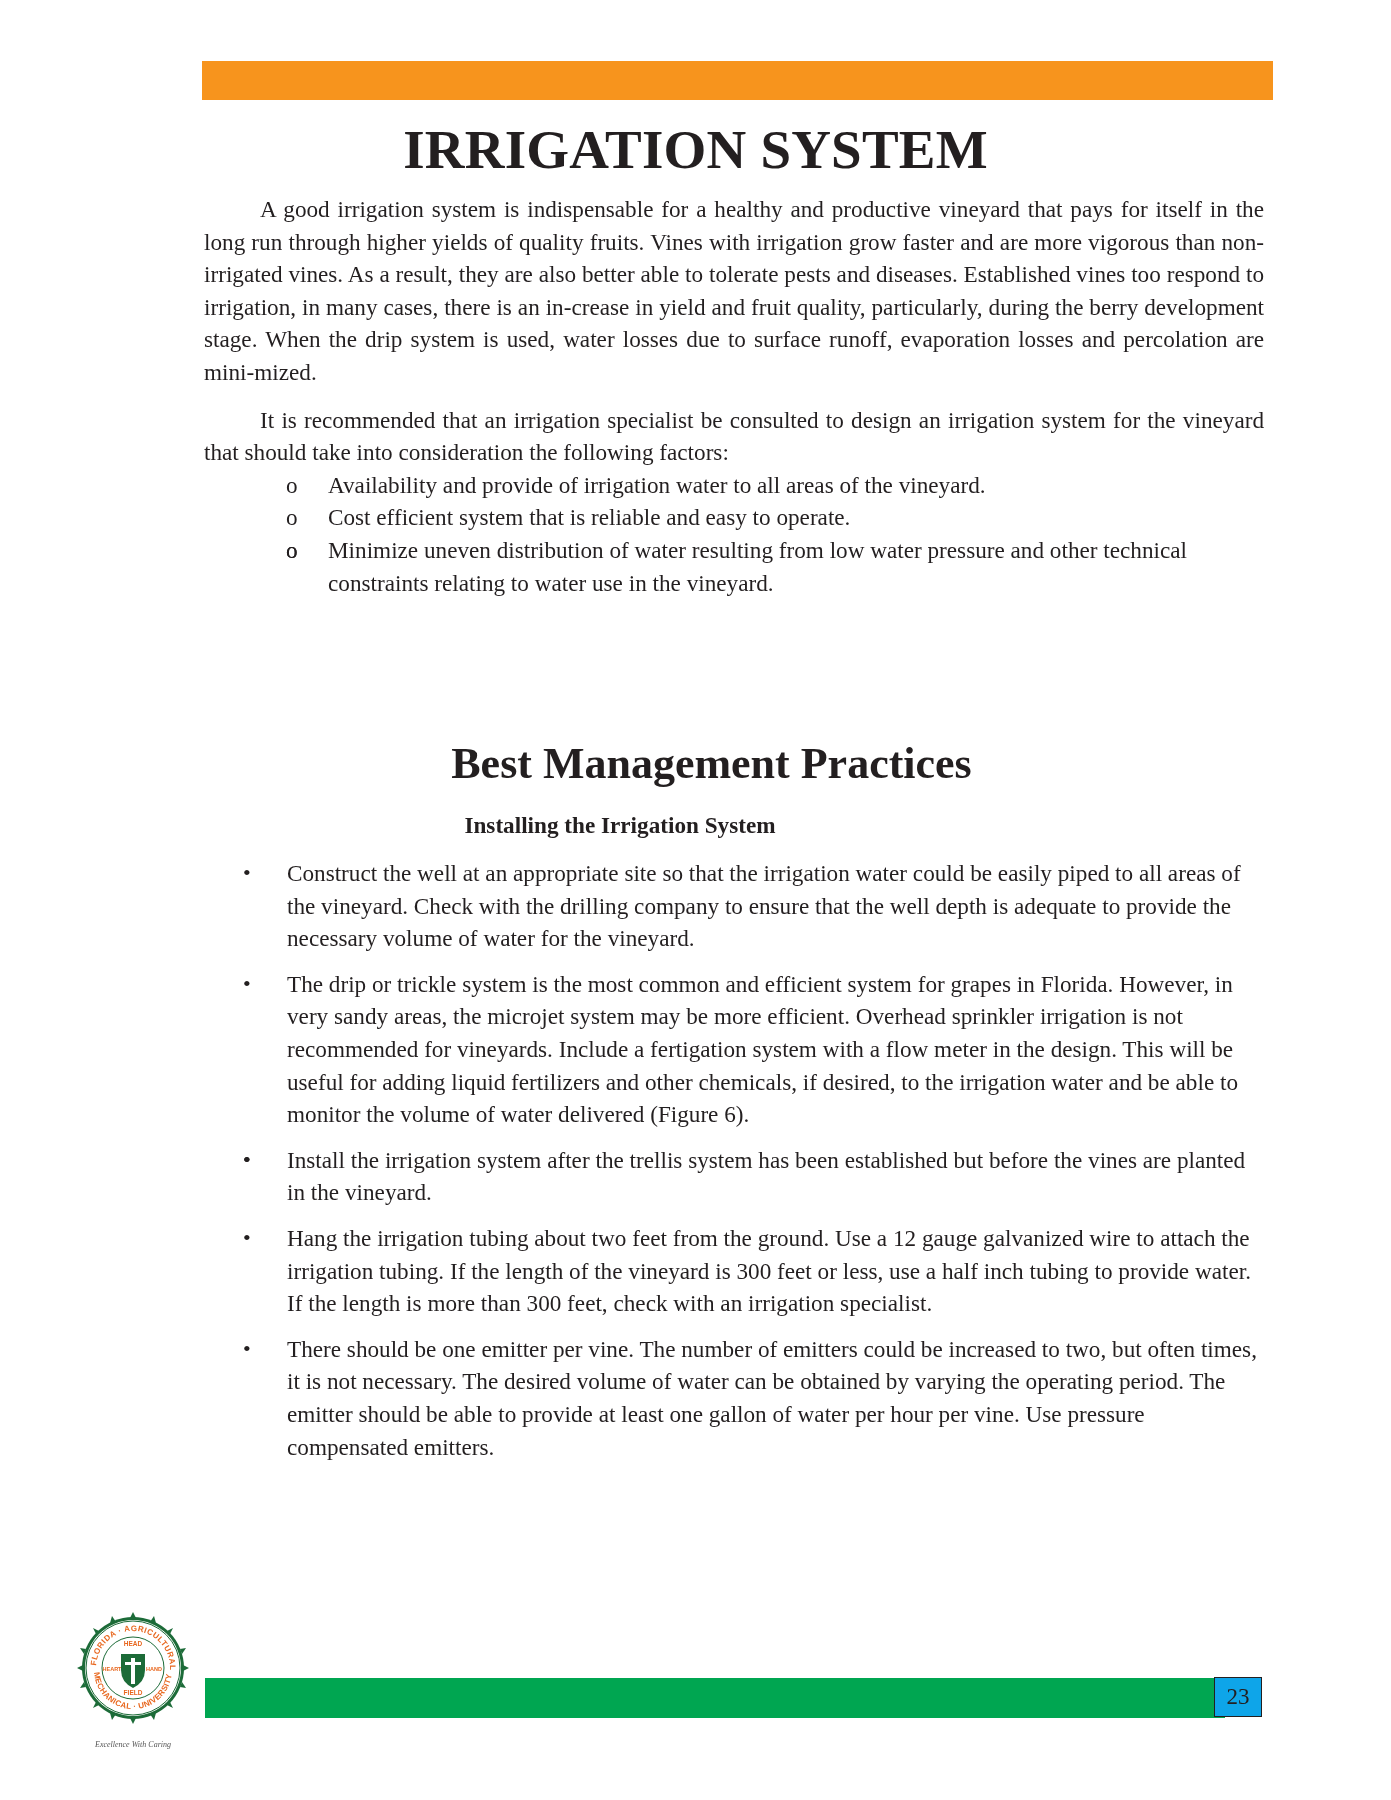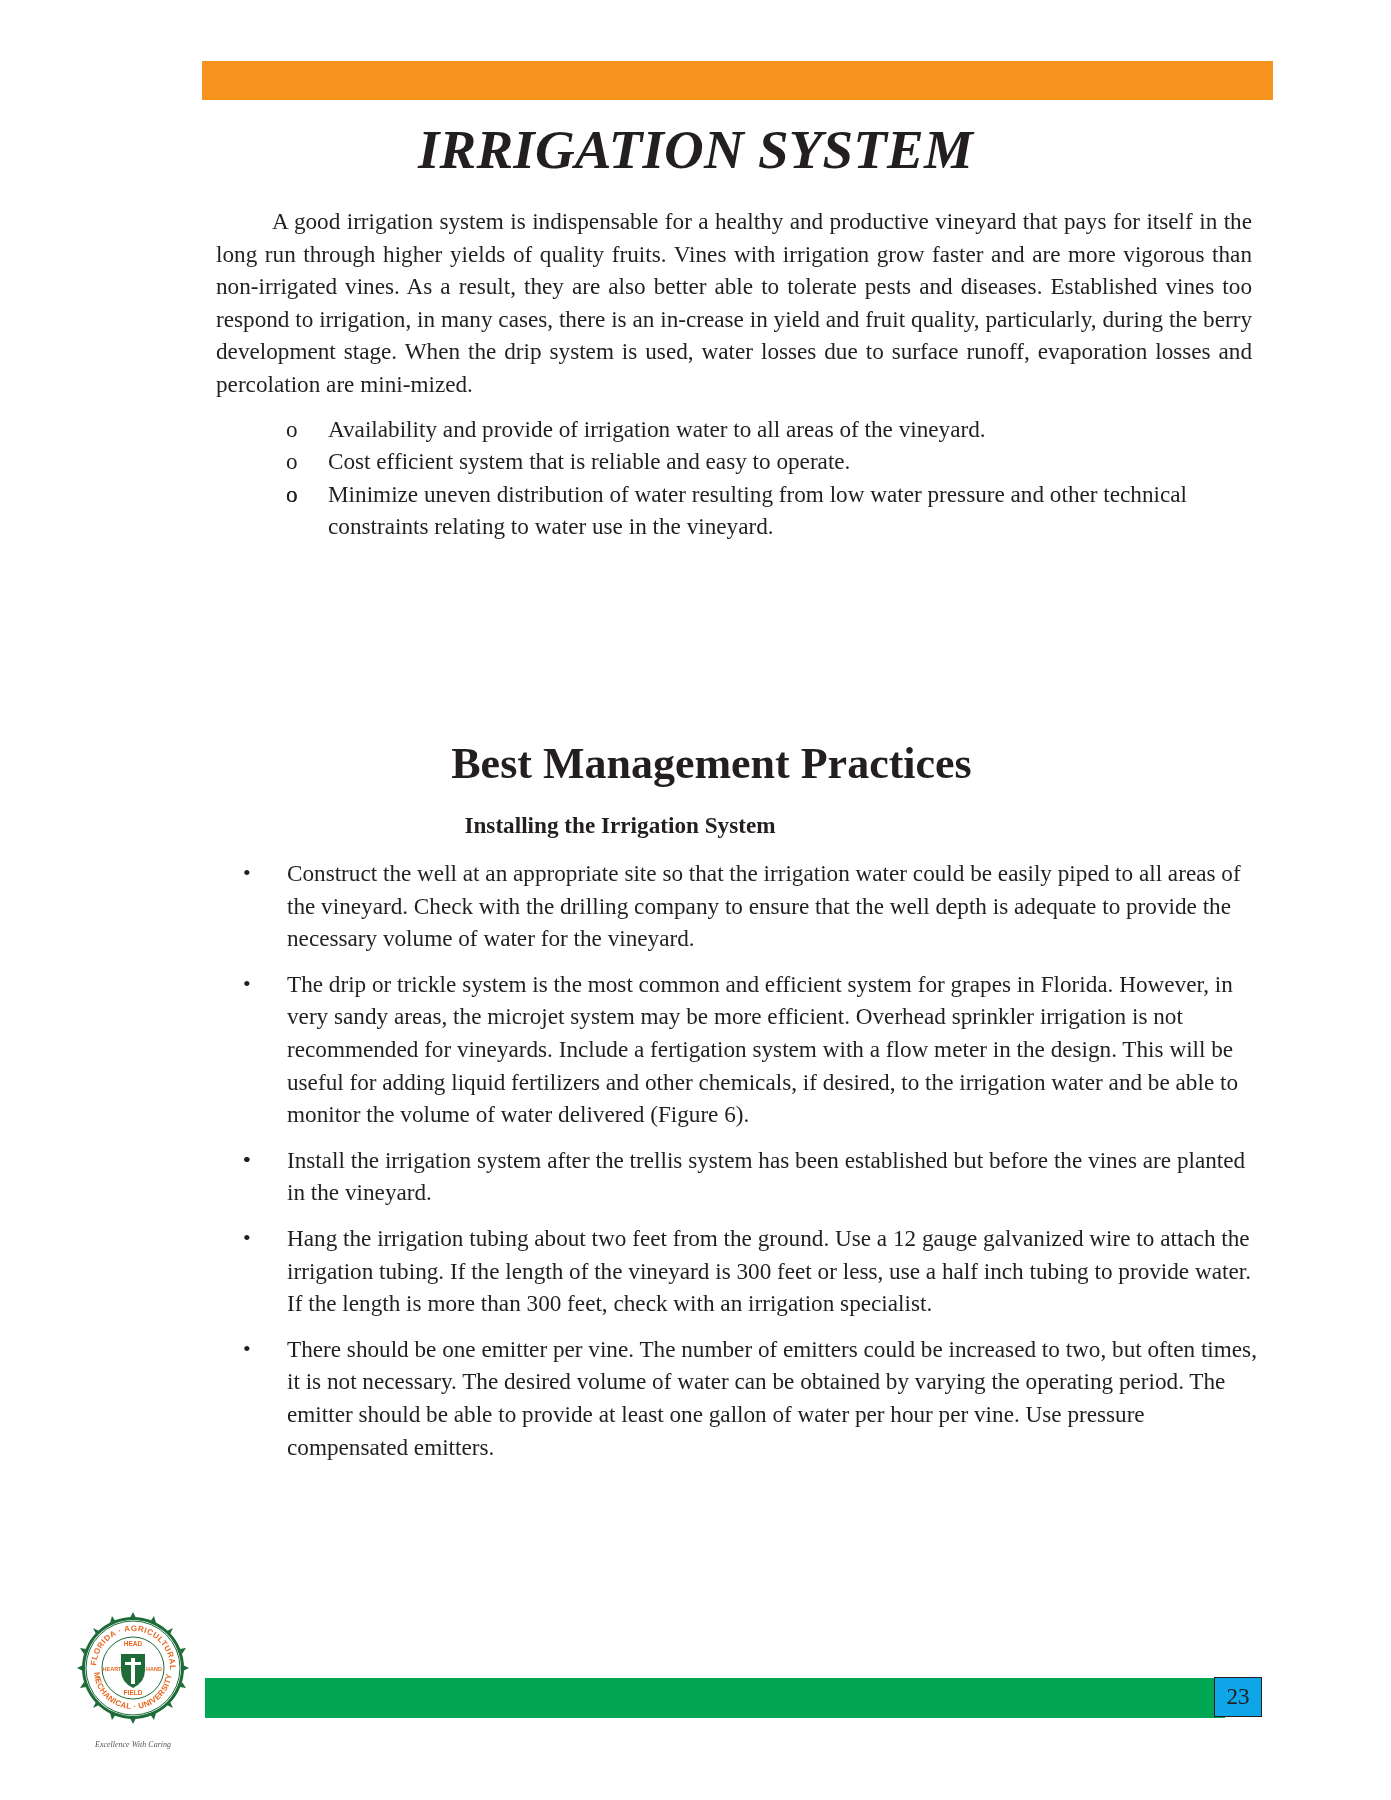--- a/index.html
+++ b/index.html
@@ -8,27 +8,27 @@
       font-family: "Liberation Serif", "DejaVu Serif", serif;
       color: #231f20;
     }
     .top-bar {
       position: absolute; left: 202px; top: 61px; width: 1071px; height: 39px;
       background: #f7941d;
     }
     .page-title {
       position: absolute; left: 0; width: 1391px; top: 118px;
       text-align: center; font-weight: bold; font-size: 55px; line-height: 64px;
-      letter-spacing: 0.2px; margin: 0; font-style: italic;
+      letter-spacing: 0.2px; margin: 0;
     }
     .content {
       position: absolute; left: 204px; top: 193px; width: 1060px;
       font-size: 23.2px; line-height: 32.6px;
     }
-    .para { margin: 12px; text-align: justify; text-align-last: left; }
+    .para { margin: 0; text-align: justify; text-align-last: left; }
     .para .indent { display: inline-block; width: 56px; }
     .para + .para { margin-top: 15px; }
     .factor-list { list-style: none; margin: 0; padding: 0; }
     .factor-item { position: relative; padding-left: 124px; }
     .factor-marker { position: absolute; left: 82px; top: 0; }
     .section-title {
       position: absolute; left: 0; width: 1391px; top: 722px; margin: 16px;
       text-align: center; font-weight: bold; font-size: 44px; line-height: 52px;
     }
     .subsection-title {
@@ -61,20 +61,21 @@
   </style>
 </head>
 <body>
 
 <div class="top-bar"></div>
 
 <h1 class="page-title">IRRIGATION SYSTEM</h1>
 
 <div class="content">
   <p class="para"><span class="indent"></span><span>A good irrigation system is indispensable for a healthy and productive vineyard that pays for itself in the long run through higher yields of quality fruits.  Vines with irrigation grow faster and are more vigorous than non-irrigated vines.  As a result, they are also better able to tolerate pests and diseases.  Established vines too respond to irrigation, in many cases, there is an in-crease in yield and fruit quality, particularly, during the berry development stage. When the drip system is used, water losses due to surface runoff, evaporation losses and percolation are mini-mized.</span></p>
+  <p class="para"><span class="indent"></span><span>It is recommended that an irrigation specialist be consulted to design an irrigation system for the vineyard that should take into consideration the following factors:</span></p>
   <ul class="factor-list">
     <li class="factor-item"><span class="factor-marker">o</span><span>Availability and provide of irrigation water to all areas of the vineyard.</span></li>
     <li class="factor-item"><span class="factor-marker">o</span><span>Cost efficient system that is reliable and easy to operate.</span></li>
     <li class="factor-item"><span class="factor-marker">o</span></li>
     <li class="factor-item"><span class="factor-marker">o</span><span>Minimize uneven distribution of water resulting from low water pressure and other technical constraints relating to water use in the vineyard.</span></li>
   </ul>
 </div>
 
 <h2 class="section-title">Best Management Practices</h2>
 <h3 class="subsection-title">Installing the Irrigation System</h3>

